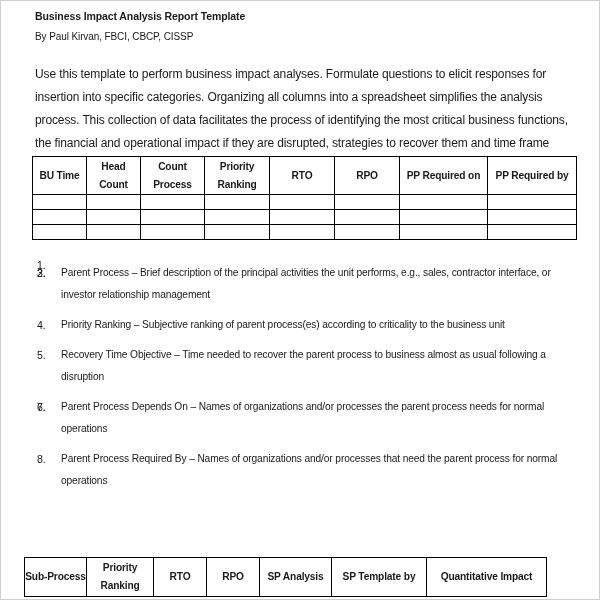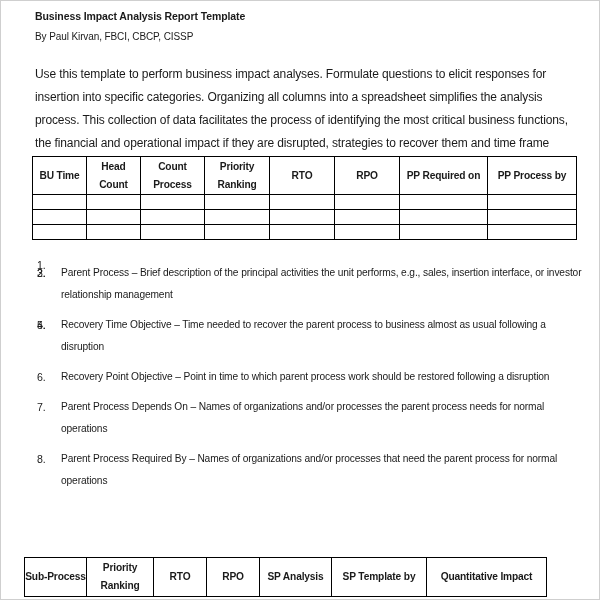--- a/index.html
+++ b/index.html
@@ -140,21 +140,21 @@
     </colgroup>
     <thead>
       <tr>
         <th>BU Time</th>
         <th>Head Count</th>
         <th>Count Process</th>
         <th>Priority Ranking</th>
         <th>RTO</th>
         <th>RPO</th>
         <th>PP Required on</th>
-        <th>PP Process by</th>
+        <th>PP Required by</th>
       </tr>
     </thead>
     <tbody>
       <tr>
         <td class="empty-cell"></td>
         <td class="empty-cell"></td>
         <td class="empty-cell"></td>
         <td class="empty-cell"></td>
         <td class="empty-cell"></td>
         <td class="empty-cell"></td>
@@ -186,32 +186,32 @@
 
   <ol class="def-list">
     <li class="def-item">
       <span class="def-num">1.</span>
     </li>
     <li class="def-item">
       <span class="def-num">2.</span>
     </li>
     <li class="def-item">
       <span class="def-num">3.</span>
-      <span>Parent Process – Brief description of the principal activities the unit performs, e.g., sales, insertion interface, or investor relationship management</span>
+      <span>Parent Process – Brief description of the principal activities the unit performs, e.g., sales, contractor interface, or investor relationship management</span>
     </li>
     <li class="def-item">
       <span class="def-num">4.</span>
+      <span>Priority Ranking – Subjective ranking of parent process(es) according to criticality to the business unit</span>
     </li>
     <li class="def-item">
       <span class="def-num">5.</span>
       <span>Recovery Time Objective – Time needed to recover the parent process to business almost as usual following a disruption</span>
     </li>
     <li class="def-item">
       <span class="def-num">6.</span>
-      <span>Recovery Point Objective – Point in time to which parent process work should be restored following a disruption</span>
     </li>
     <li class="def-item">
       <span class="def-num">7.</span>
       <span>Parent Process Depends On – Names of organizations and/or processes the parent process needs for normal operations</span>
     </li>
     <li class="def-item">
       <span class="def-num">8.</span>
       <span>Parent Process Required By – Names of organizations and/or processes that need the parent process for normal operations</span>
     </li>
   </ol>

